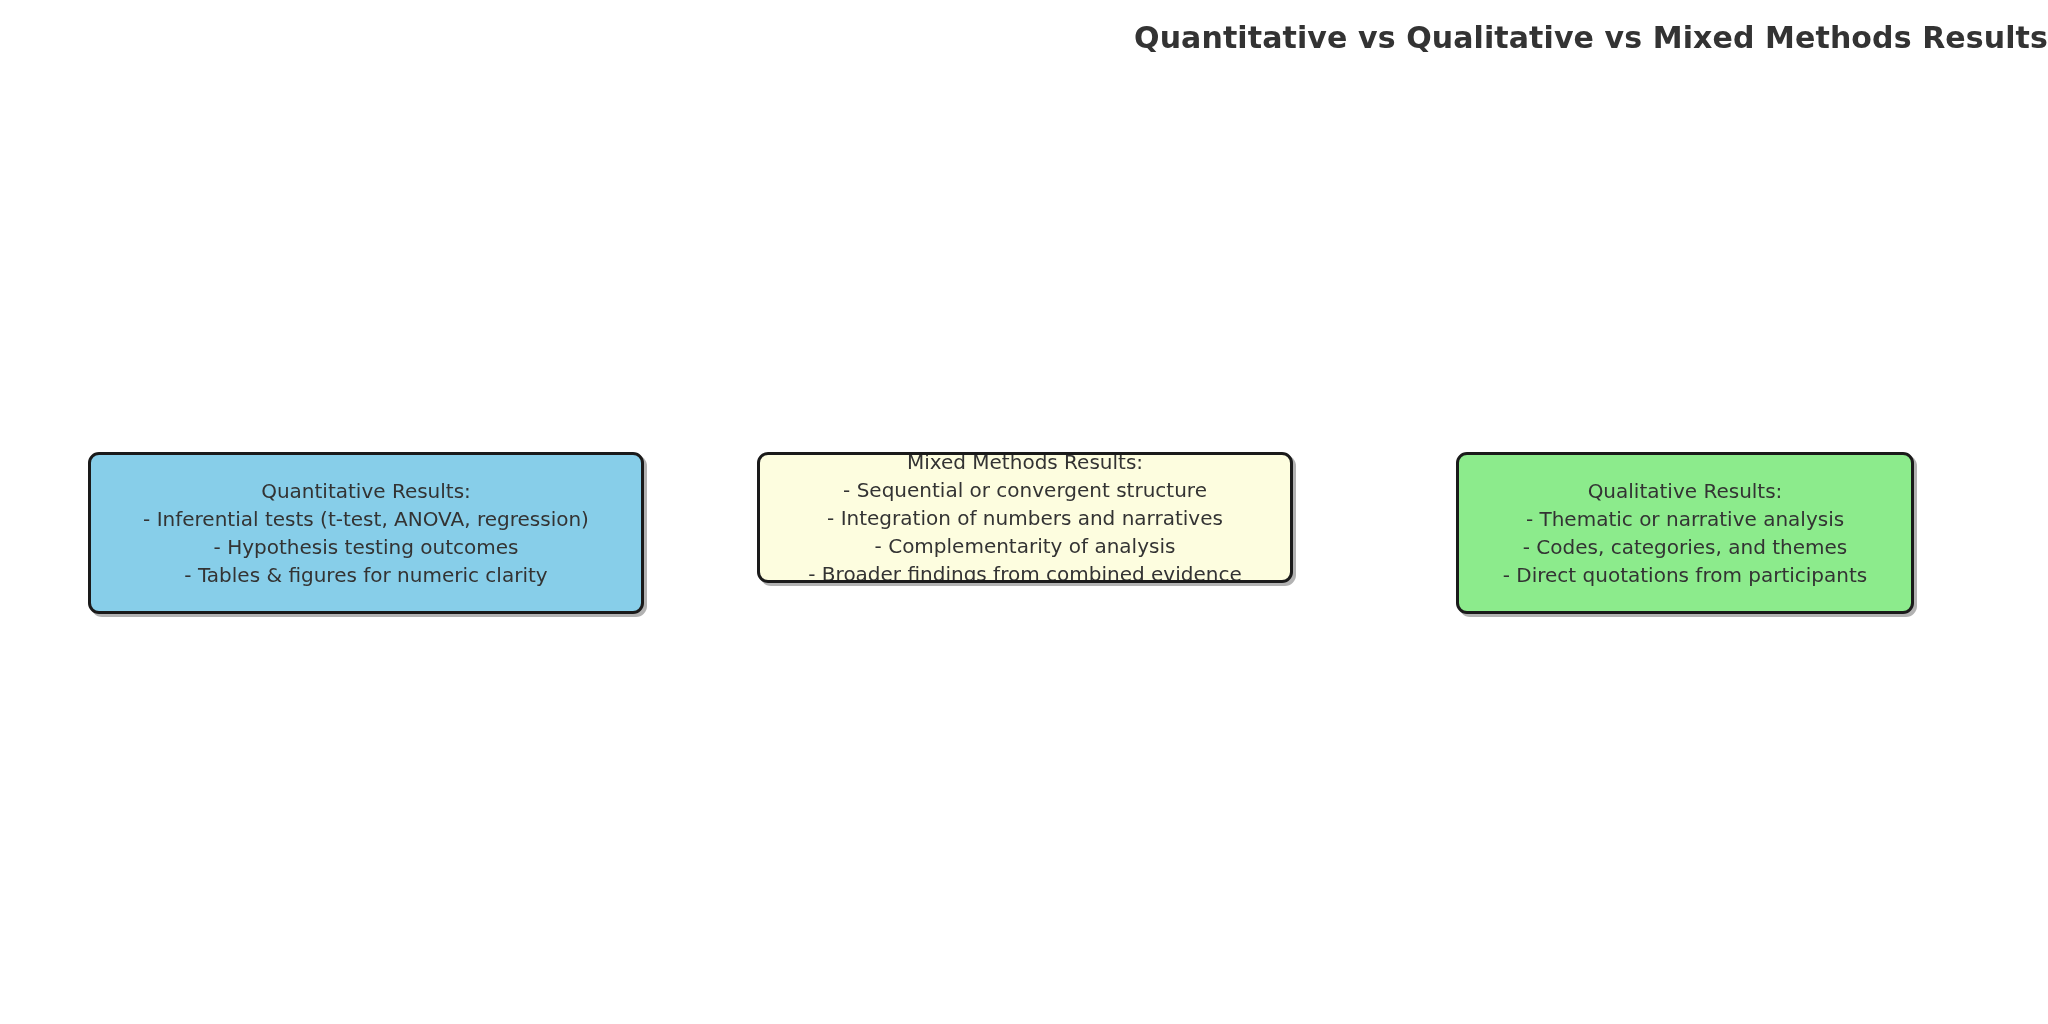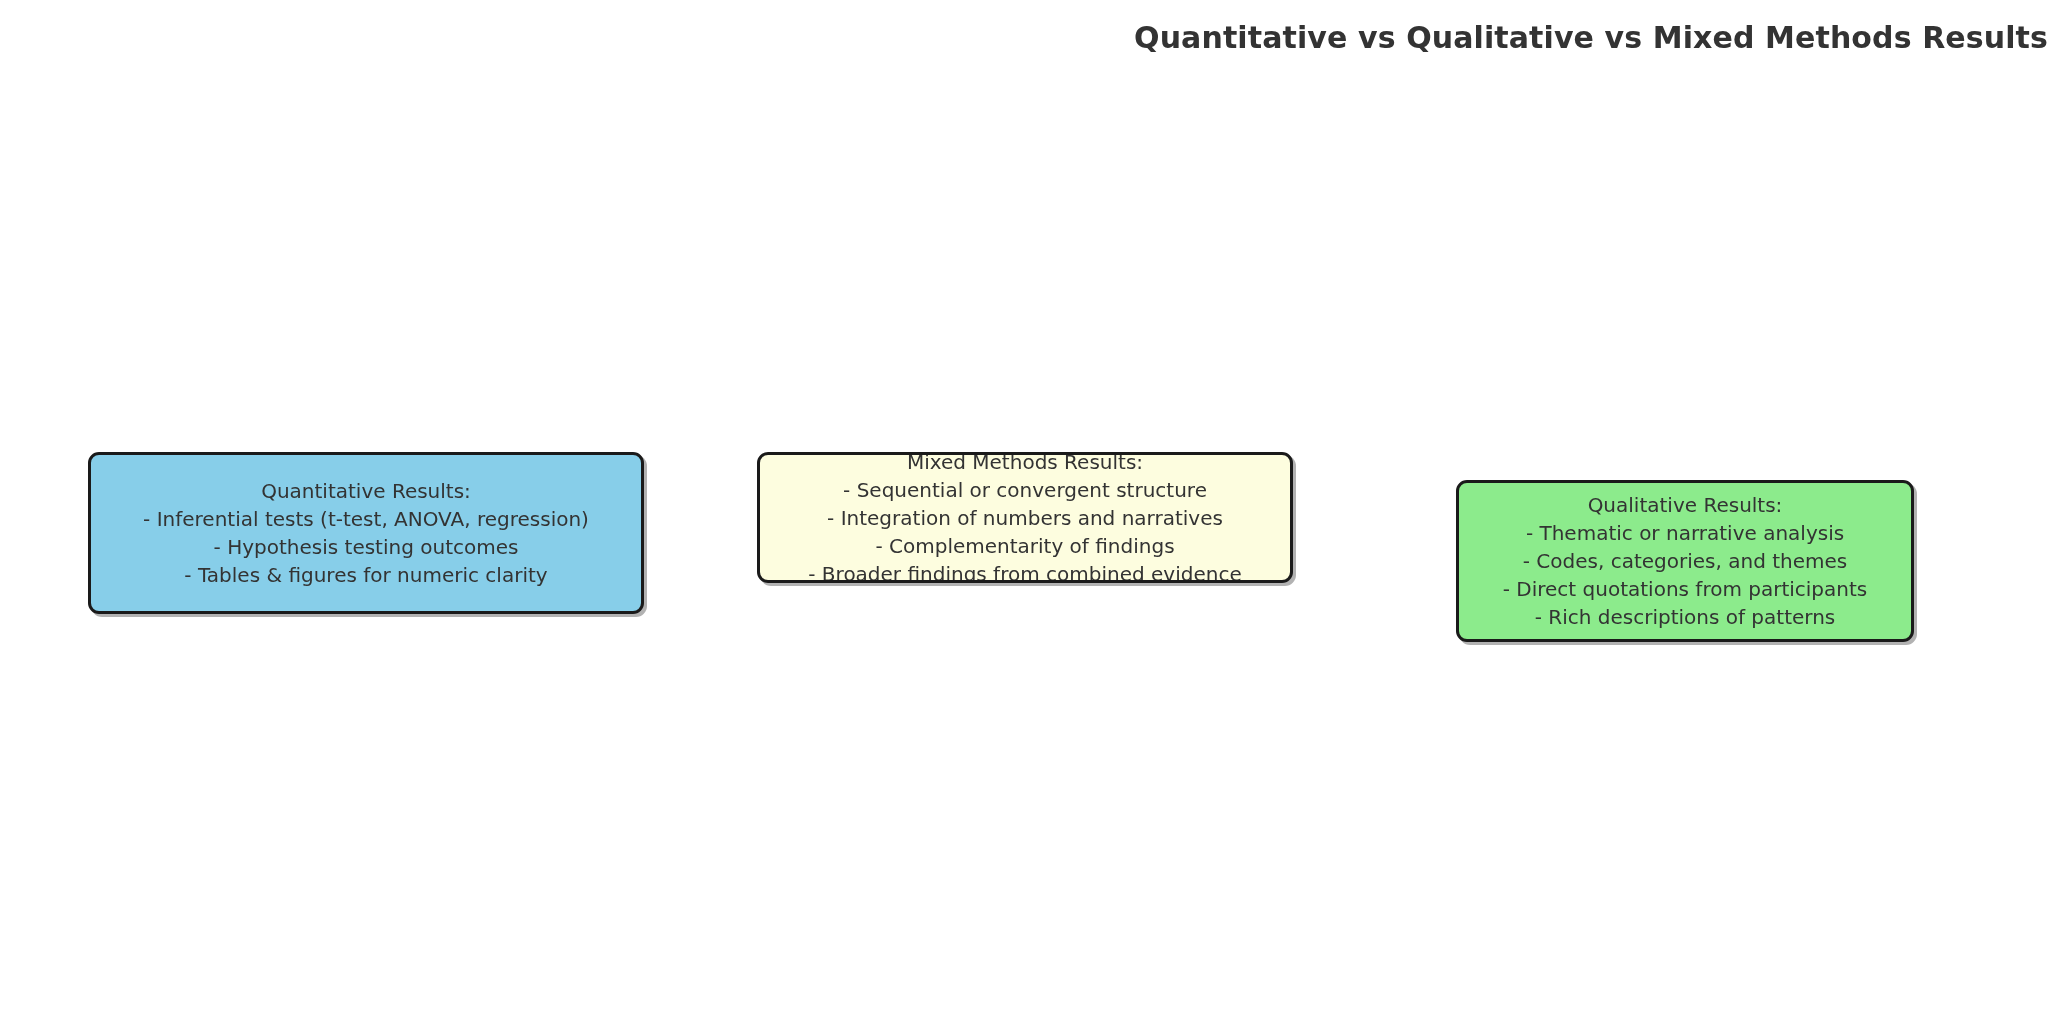--- a/index.html
+++ b/index.html
@@ -79,46 +79,44 @@
     width: 536px;
     height: 131px;
     background: #fdfddf;
   }
   #box-qualitative {
     left: 1456px;
     top: 452px;
     width: 458px;
     height: 162px;
     background: #8ceb8c;
-    margin-top: 28px;
   }
 </style>
 </head>
 <body>
 
 <div id="figure-canvas">
 
   <div id="figure-title">Quantitative vs Qualitative vs Mixed Methods Results</div>
 
   <div id="box-quantitative" class="flow-box">
     <span class="box-line">Quantitative Results:</span>
     <span class="box-line">- Inferential tests (t-test, ANOVA, regression)</span>
     <span class="box-line">- Hypothesis testing outcomes</span>
     <span class="box-line">- Tables &amp; figures for numeric clarity</span>
   </div>
 
   <div id="box-mixed" class="flow-box">
     <span class="box-line">Mixed Methods Results:</span>
     <span class="box-line">- Sequential or convergent structure</span>
     <span class="box-line">- Integration of numbers and narratives</span>
-    <span class="box-line">- Complementarity of findings</span>
+    <span class="box-line">- Complementarity of analysis</span>
     <span class="box-line">- Broader findings from combined evidence</span>
   </div>
 
   <div id="box-qualitative" class="flow-box">
     <span class="box-line">Qualitative Results:</span>
     <span class="box-line">- Thematic or narrative analysis</span>
     <span class="box-line">- Codes, categories, and themes</span>
     <span class="box-line">- Direct quotations from participants</span>
-    <span class="box-line">- Rich descriptions of patterns</span>
   </div>
 
 </div>
 
 </body></html>

